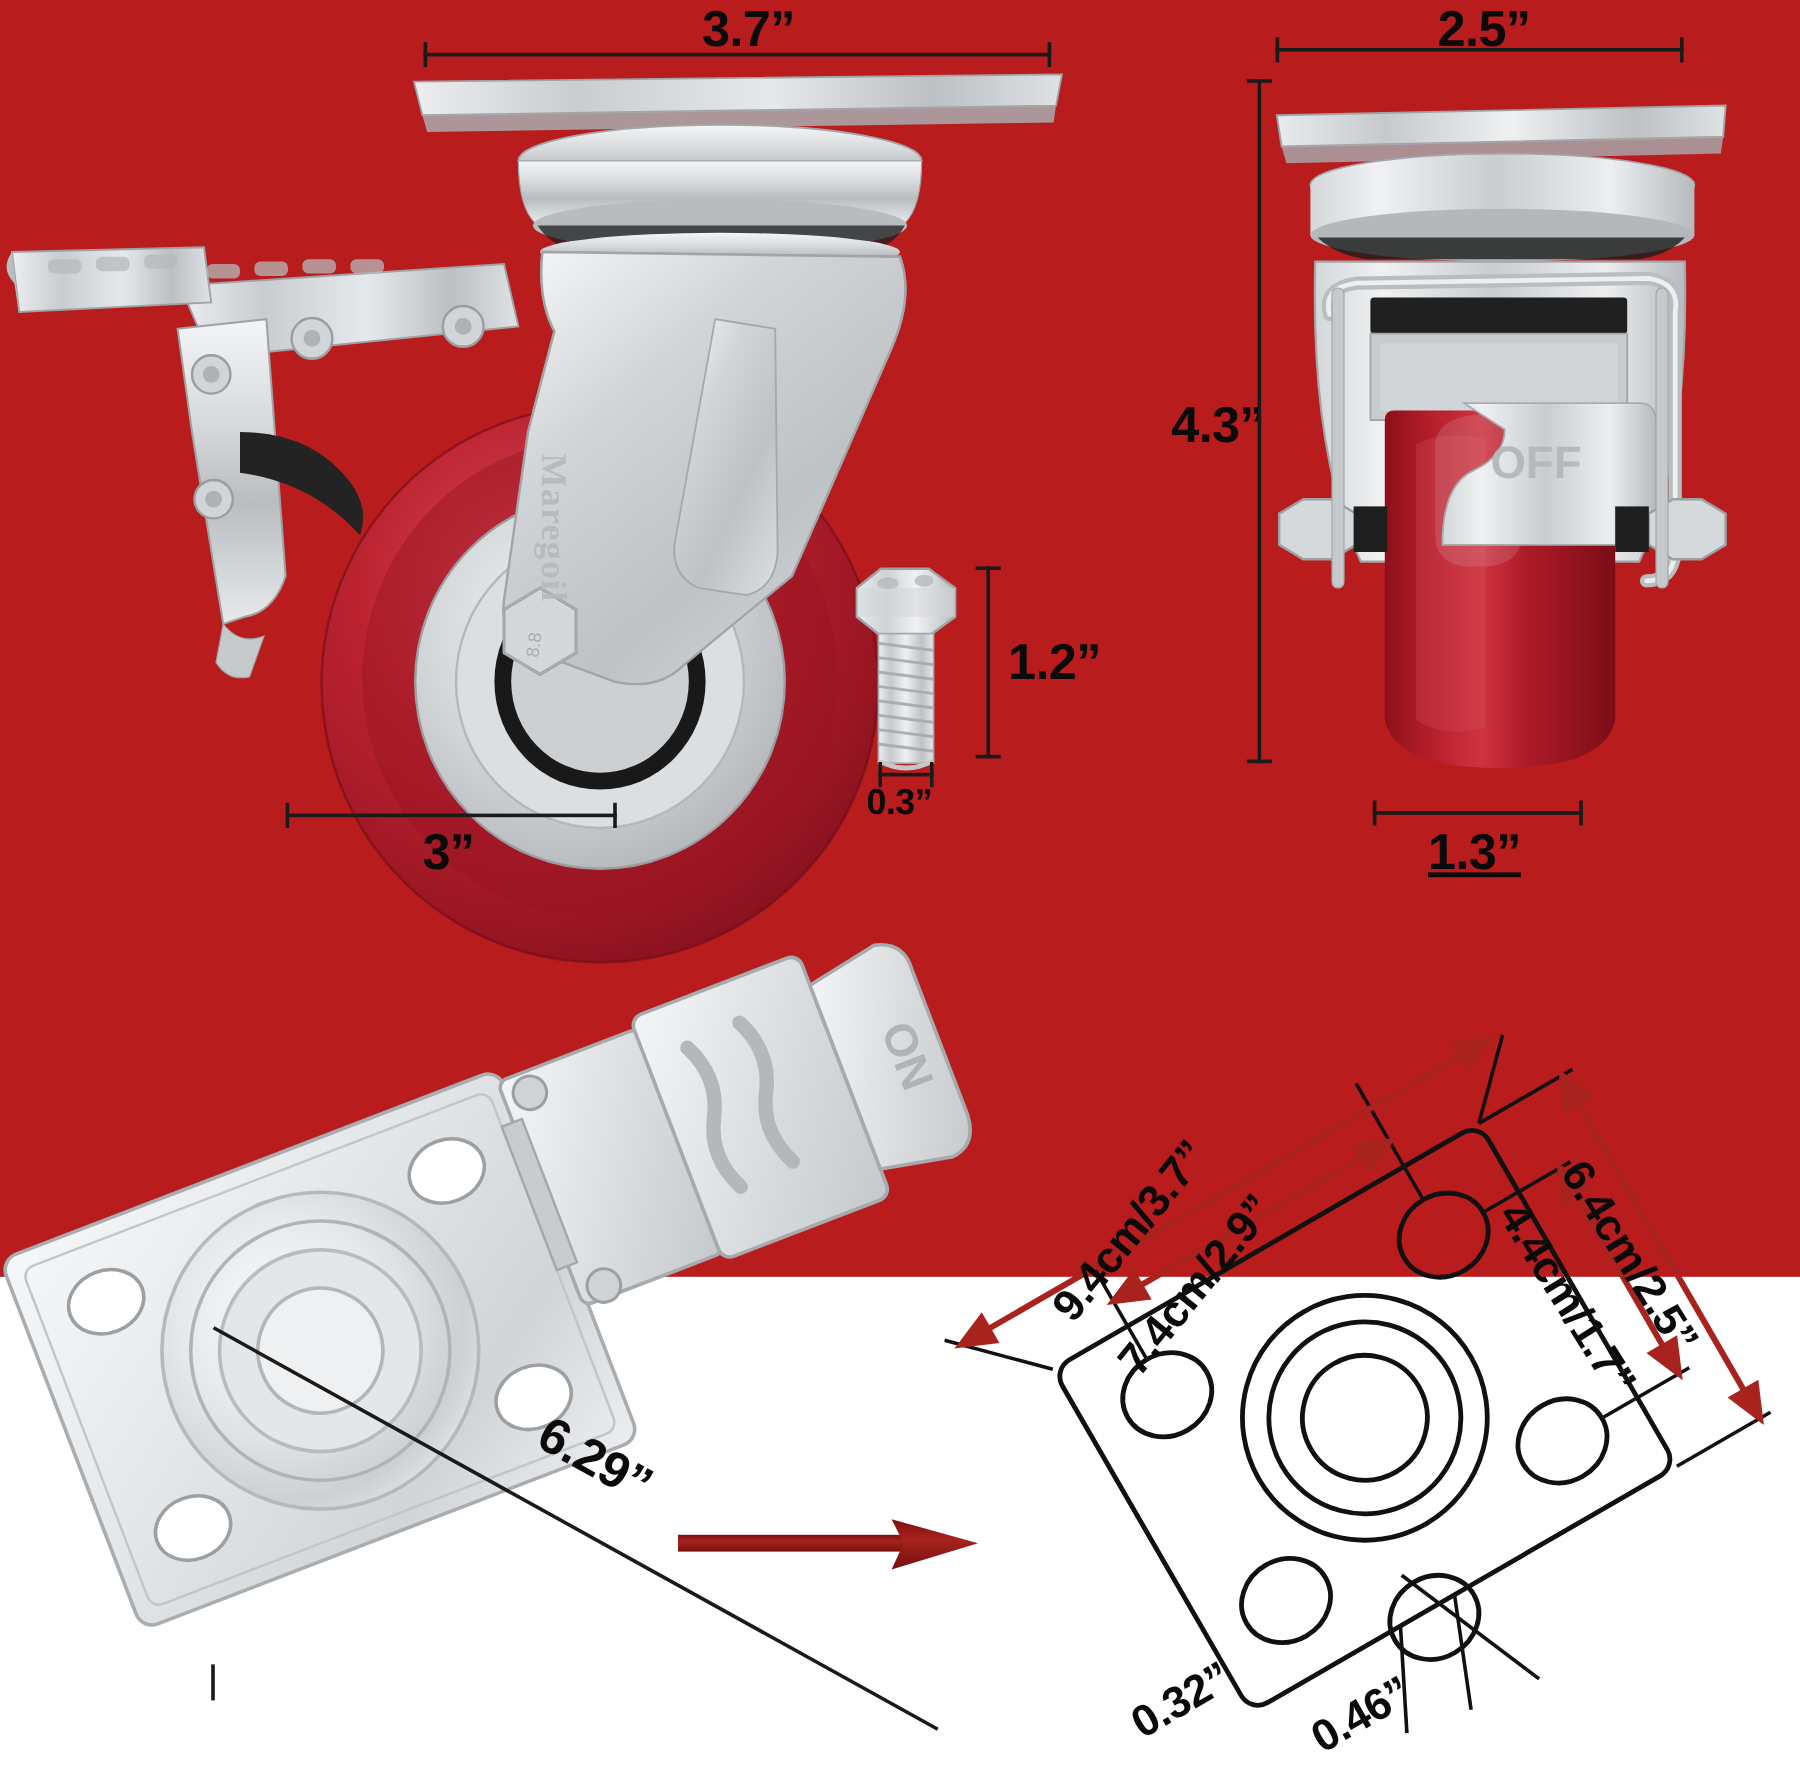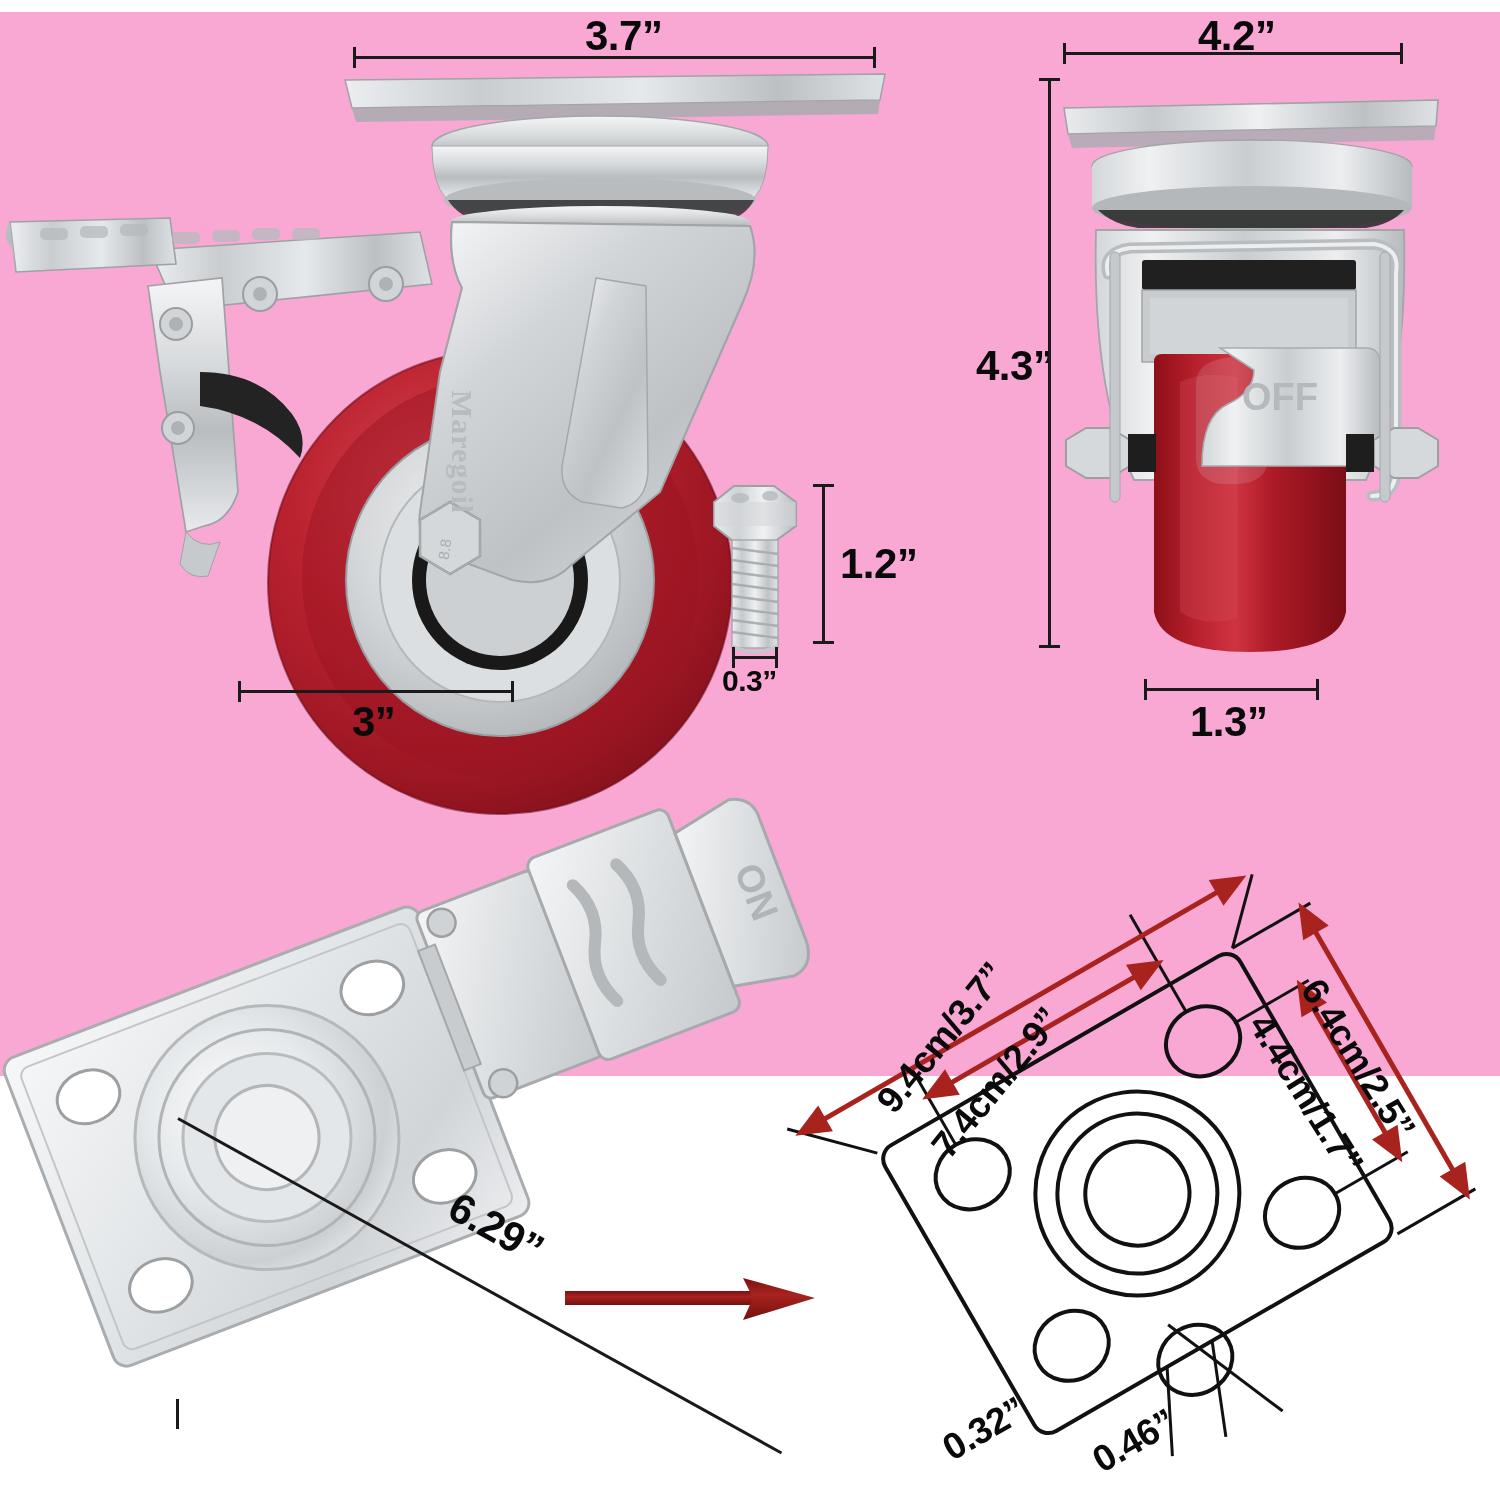--- a/index.html
+++ b/index.html
@@ -2,21 +2,21 @@
 <html><head>
 <meta charset="utf-8">
 <style>
   * { box-sizing: border-box; margin: 0; padding: 0; }
   html, body {
     width: 1500px; height: 1486px;
     background: #ffffff;
     font-family: "Liberation Sans", sans-serif;
     overflow: hidden;
   }
-  #page { position: relative; width: 1500px; height: 1064px; background: #f9a8d4; margin-top: 12px; }
+  #page { position: relative; width: 1500px; height: 1064px; background: #b91c1c; }
 
   .dim-label {
     position: absolute;
     font-family: "Liberation Sans", sans-serif;
     font-weight: bold;
     color: #0a0a0a;
     white-space: nowrap;
     letter-spacing: -0.5px;
   }
   .dim-line-h {
@@ -200,21 +200,21 @@
     </g>
     <path d="M32,172 q23,12 46,0 L78,176 q-23,12 -46,0 Z" fill="#c3c7ca"></path>
   </svg>
 
   <div class="dim-line-v" style="left:822px; top:472px; height:160px;"></div>
   <div class="dim-label" style="left:840px; top:528px; font-size:42px;">1.2”</div>
 
   <div class="dim-line-h" style="left:732px; top:644px; width:46px;"></div>
   <div class="dim-label" style="left:722px; top:652px; font-size:30px;">0.3”</div>
 
-  <div class="dim-label" style="left:1198px; top:0px; font-size:42px;">4.2”</div>
+  <div class="dim-label" style="left:1198px; top:0px; font-size:42px;">2.5”</div>
   <div class="dim-line-h" style="left:1063px; top:40px; width:340px;"></div>
 
   <div class="dim-label" style="left:976px; top:330px; font-size:42px;">4.3”</div>
   <div class="dim-line-v" style="left:1048px; top:66px; height:570px;"></div>
 
   <svg class="art" style="left:1050px; top:50px;" width="400" height="620" viewBox="0 0 400 620">
     <defs>
       <linearGradient id="steelH2" x1="0" y1="0" x2="1" y2="0">
         <stop offset="0%" stop-color="#e9ebed"></stop>
         <stop offset="24%" stop-color="#c6cacd"></stop>
@@ -265,21 +265,21 @@
     <path d="M16,378 l20,-12 l24,0 l20,12 l0,26 l-20,12 l-24,0 l-20,-12 Z" fill="#d6d9db" stroke="#9ca0a3" stroke-width="2"></path>
     <path d="M324,378 l20,-12 l24,0 l20,12 l0,26 l-20,12 l-24,0 l-20,-12 Z" fill="#d6d9db" stroke="#9ca0a3" stroke-width="2"></path>
     <rect x="78" y="372" width="28" height="38" fill="#1e1e1e"></rect>
     <rect x="296" y="372" width="28" height="38" fill="#1e1e1e"></rect>
 
     <rect x="60" y="190" width="10" height="250" rx="5" fill="#c5c9cc" stroke="#a4a8ab"></rect>
     <rect x="330" y="190" width="10" height="250" rx="5" fill="#c5c9cc" stroke="#a4a8ab"></rect>
   </svg>
 
   <div class="dim-line-h" style="left:1144px; top:676px; width:175px;"></div>
-  <div class="dim-label" style="left:1190px; top:686px; font-size:42px;">1.3”</div>
+  <div class="dim-label" style="left:1190px; top:686px; font-size:42px;text-decoration:underline;">1.3”</div>
 
   <svg class="art" style="left:0px; top:760px;" width="640" height="660" viewBox="0 0 640 660">
     <defs>
       <linearGradient id="plateG" x1="0" y1="0" x2="1" y2="1">
         <stop offset="0%" stop-color="#f6f7f8"></stop>
         <stop offset="40%" stop-color="#e4e7e9"></stop>
         <stop offset="75%" stop-color="#d2d5d8"></stop>
         <stop offset="100%" stop-color="#eceef0"></stop>
       </linearGradient>
       <radialGradient id="swivelG" cx="0.42" cy="0.36" r="0.72">

